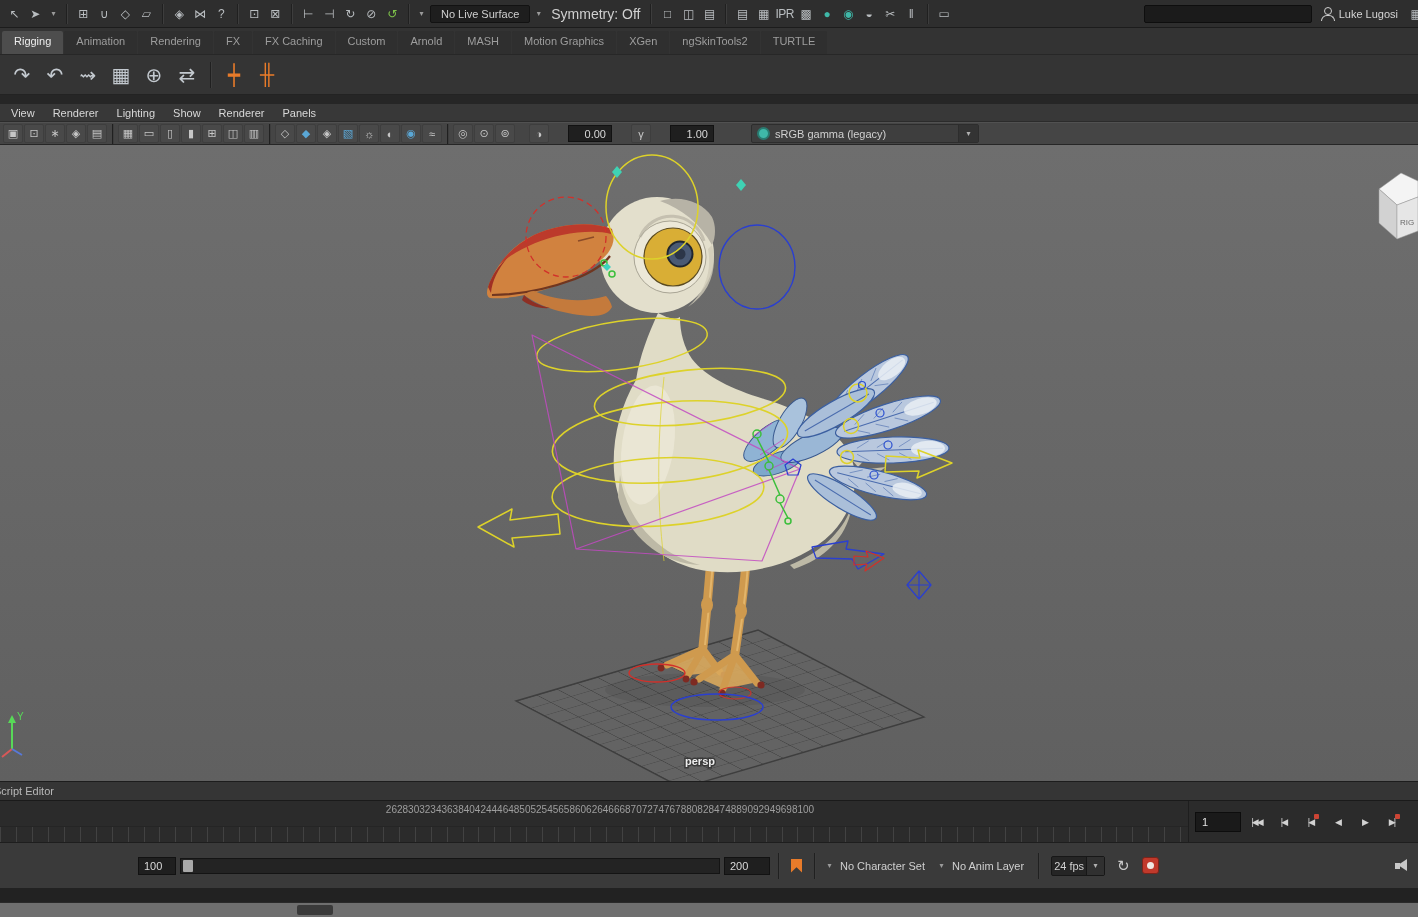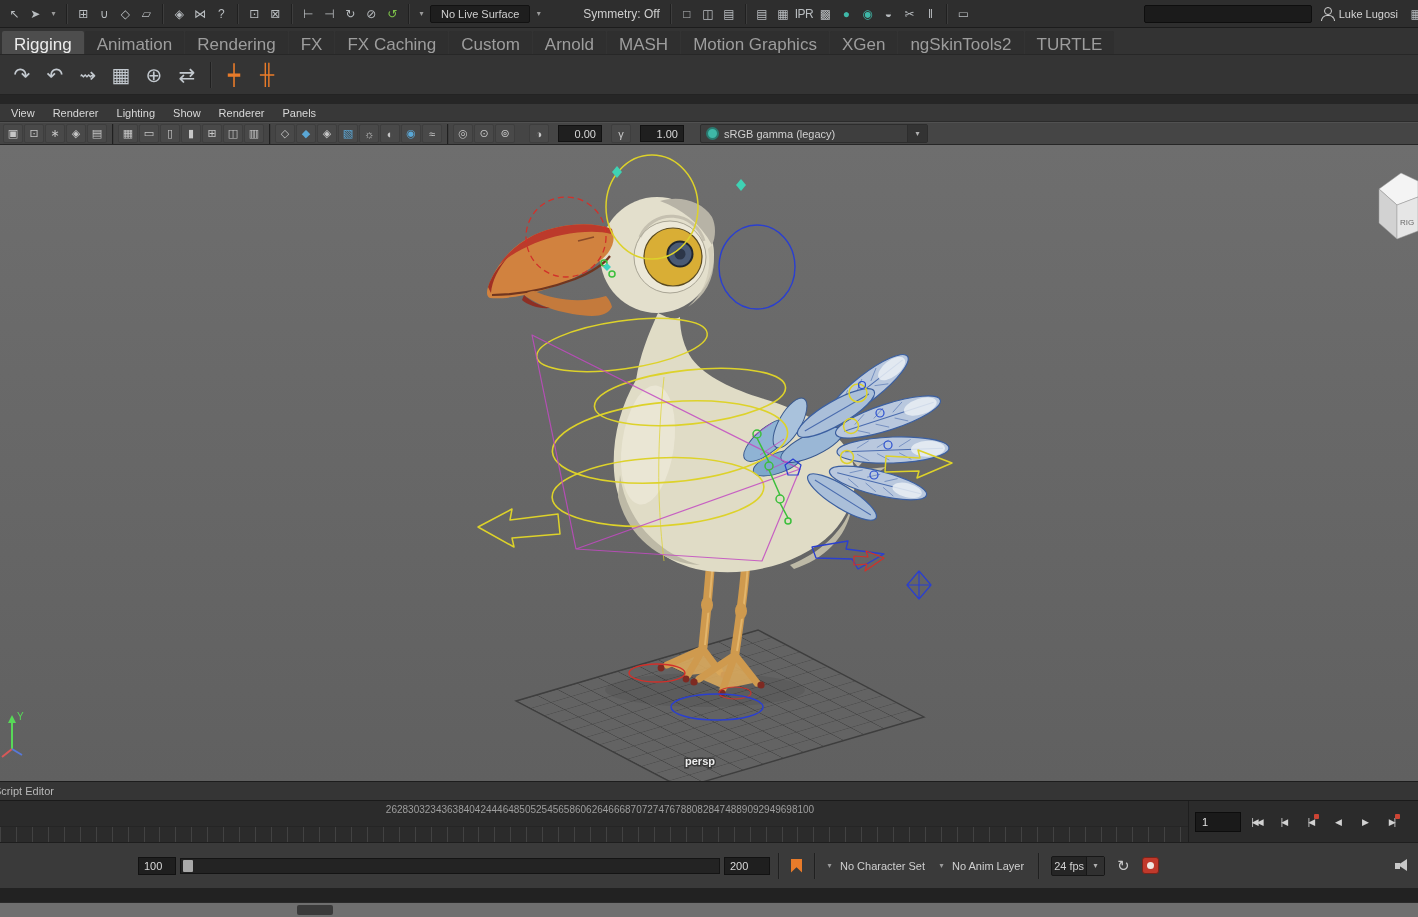--- a/index.html
+++ b/index.html
@@ -11,36 +11,36 @@
   .statusline { height:28px; background:#2e2e2e; border-bottom:1px solid #1c1c1c;
     display:flex; align-items:center; gap:2px; padding:0 4px; flex:0 0 28px; overflow:hidden; }
   .icon-group { display:flex; align-items:center; gap:1px; }
   .icon { min-width:20px; height:22px; display:flex; align-items:center; justify-content:center;
     color:#b9bdc0; font-size:12px; border-radius:2px; white-space:nowrap; letter-spacing:-0.5px; padding:0 1px; }
   .sep { width:1px; height:20px; background:#202020; box-shadow:1px 0 0 #3d3d3d; margin:0 4px; flex:0 0 1px; }
   .sep.tall { height:26px; }
   .caret { width:13px; text-align:center; color:#9a9a9a; font-size:8px; flex:0 0 13px; }
   .field-box { background:#1e1e1e; border:1px solid #121212; border-radius:2px; color:#cfcfcf;
     font-size:11px; padding:2px 10px; white-space:nowrap; }
-  .plain-label { color:#cfcfcf; font-size:12px; padding:0 4px; white-space:nowrap;margin-left:32px; }
+  .plain-label { color:#cfcfcf; font-size:14px; padding:0 4px; white-space:nowrap; }
   .search-box { margin-left:auto; width:168px; height:18px; background:#1b1b1b;
     border:1px solid #0e0e0e; border-radius:2px; flex:0 0 168px; }
   .user { display:flex; align-items:center; gap:5px; padding:0 6px; white-space:nowrap; }
   .user-avatar { width:14px; height:14px; position:relative; display:inline-block; }
   .user-avatar::before { content:""; position:absolute; left:4px; top:0; width:6px; height:6px;
     border:1.5px solid #cfcfcf; border-radius:50%; }
   .user-avatar::after { content:""; position:absolute; left:1px; bottom:0; width:12px; height:5px;
     border:1.5px solid #cfcfcf; border-bottom:none; border-radius:6px 6px 0 0; }
   .user-name { font-size:11px; color:#d5d5d5; }
   .edge { margin-right:-12px; }
 
   
   .shelf-tabs { height:27px; flex:0 0 27px; background:#333333; display:flex; align-items:stretch;
     padding:3px 2px 0 2px; gap:1px; border-bottom:1px solid #272727; overflow:hidden; }
-  .tab { padding:4px 12px 0 12px; font-size:17px; color:#9d9d9d; background:#2f2f2f;
+  .tab { padding:4px 12px 0 12px; font-size:11px; color:#9d9d9d; background:#2f2f2f;
     border-radius:2px 2px 0 0; white-space:nowrap; }
   .tab.active { background:#4d4d4d; color:#ececec; }
 
   
   .shelf-row { height:40px; flex:0 0 40px; background:#343434; display:flex; align-items:center;
     gap:3px; padding:0 6px; border-bottom:1px solid #232323; overflow:hidden; }
   .shelf-icon { width:32px; height:32px; display:flex; align-items:center; justify-content:center;
     font-size:20px; color:#c3c9cf; }
 
   .panel-gap { height:9px; flex:0 0 9px; background:#262626; }
@@ -49,24 +49,24 @@
   .panel-menu { height:18px; flex:0 0 18px; background:#383838; display:flex; align-items:center;
     padding-left:2px; border-bottom:1px solid #2b2b2b; overflow:hidden; }
   .pm-item { font-size:11px; color:#d8d8d8; padding:0 9px; white-space:nowrap; }
 
   
   .vp-toolbar { height:23px; flex:0 0 23px; background:#454545; border-top:1px solid #515151;
     border-bottom:1px solid #262626; display:flex; align-items:center; gap:1px; padding:0 3px; overflow:hidden; }
   .vt-icon { min-width:20px; height:19px; display:flex; align-items:center; justify-content:center;
     background:#494949; border:1px solid #3e3e3e; color:#c6c6c6; font-size:11px; border-radius:2px; }
   .vt-num { width:44px; height:17px; background:#1f1f1f; border:1px solid #121212; color:#d8d8d8;
-    font-size:11px; display:flex; align-items:center; justify-content:flex-end; padding:0 5px; margin:0 8px; }
+    font-size:11px; display:flex; align-items:center; justify-content:flex-end; padding:0 5px; margin:0 18px; }
   .gap12 { width:12px; flex:0 0 12px; }
   .colorspace { display:flex; align-items:center; height:19px; width:228px; background:#3e3e3e;
-    border:1px solid #2d2d2d; border-radius:2px; margin-left:7px; }
+    border:1px solid #2d2d2d; border-radius:2px; margin-left:18px; }
   .cs-badge { width:13px; height:13px; border-radius:50%; background:#3fb8a8;
     border:2px solid #2a7a70; margin:0 5px; flex:0 0 13px; }
   .cs-text { flex:1; font-size:11px; color:#d0d0d0; white-space:nowrap; overflow:hidden; }
   .cs-caret { width:20px; height:100%; border-left:1px solid #2d2d2d; background:#333333;
     display:flex; align-items:center; justify-content:center; font-size:8px; color:#b0b0b0; }
 
   
   .viewport { flex:1 1 auto; position:relative; background:linear-gradient(#6e6e6e,#606060); overflow:hidden; }
   .vp-svg { position:absolute; inset:0; width:100%; height:100%; display:block; }
 

